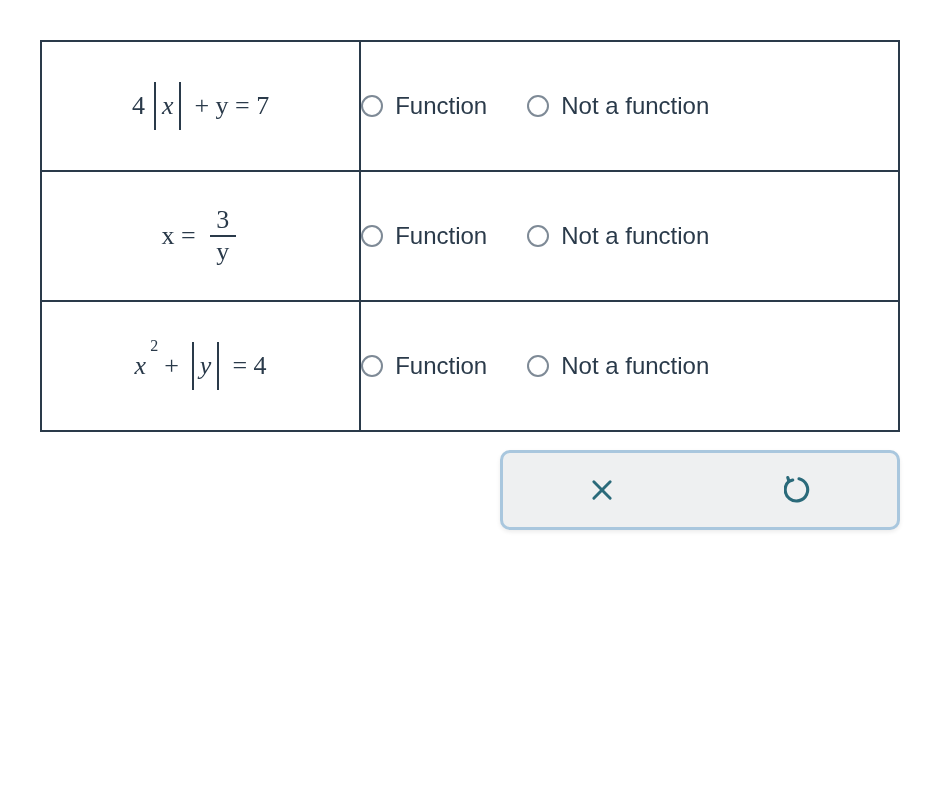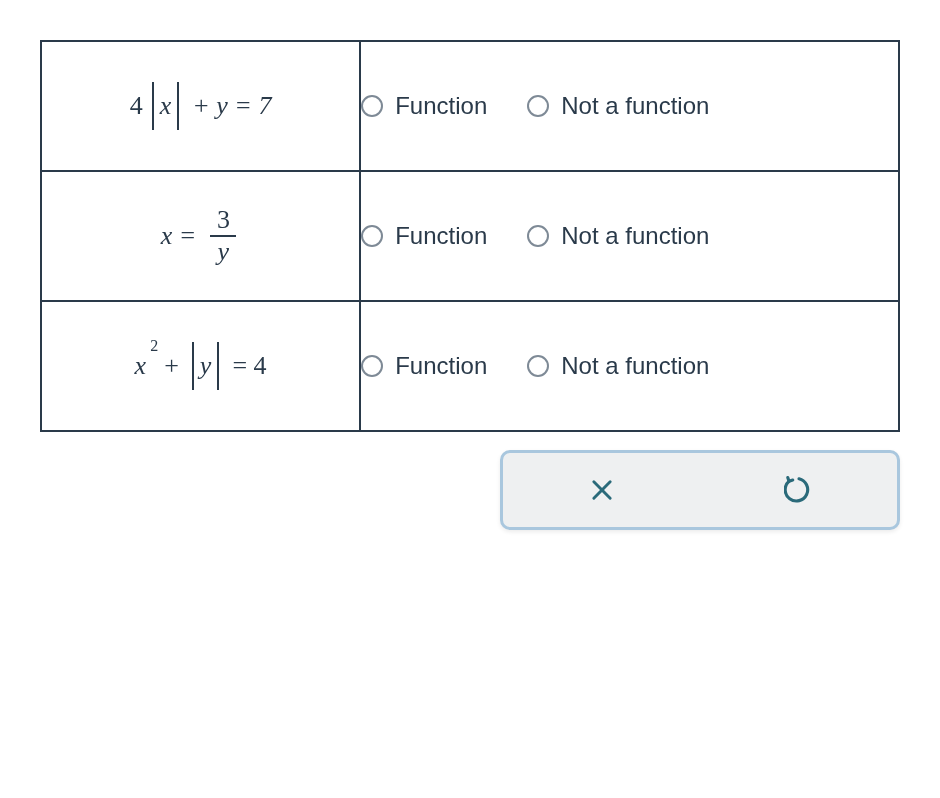--- a/index.html
+++ b/index.html
@@ -52,21 +52,21 @@
 
   
   .eq {
     display: inline-flex;
     align-items: center;
     font-size: 26px;
     font-family: "Times New Roman", Times, serif;
     color: #2a3a4a;
     white-space: nowrap;
   }
-  .eq .it { font-style: italic; }
+  .eq .it { }
   .eq .gap { display:inline-block; width:6px; }
   .eq .gap2 { display:inline-block; width:10px; }
 
   .abs {
     display: inline-flex;
     align-items: center;
     padding: 0 3px;
     position: relative;
     height: 48px;
   }

